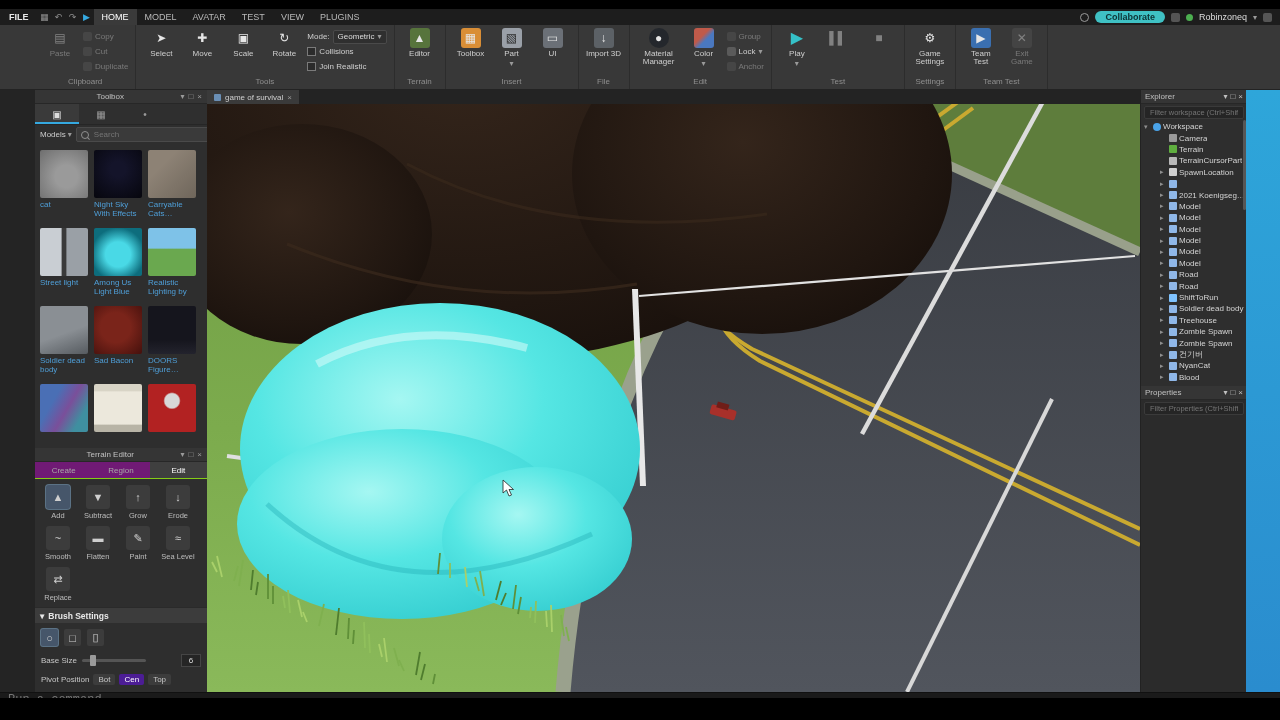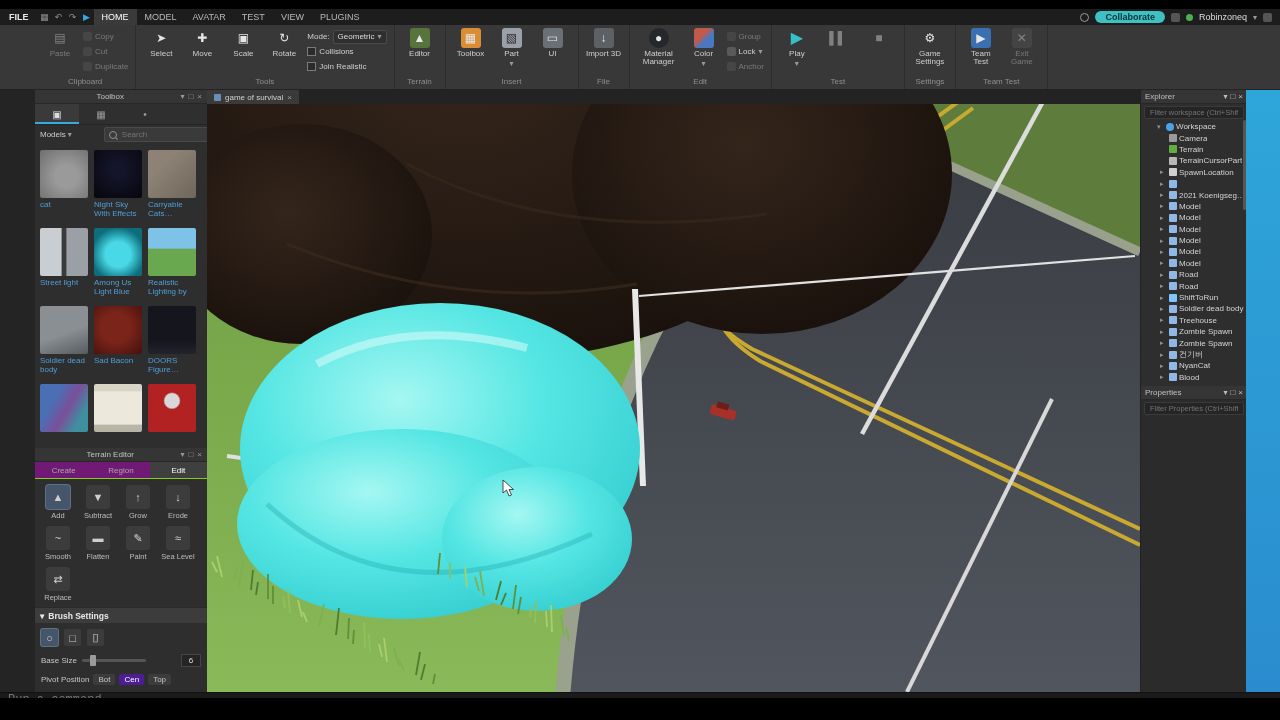--- a/index.html
+++ b/index.html
@@ -56,21 +56,21 @@
   .ptitle{margin:0 auto;}
   .phicons{display:flex;gap:4px;color:#9a9a9a;font-size:8px;}
 
   
   .toolbox{top:0;height:358px;}
   .tbx-tabs{height:20px;background:#2f2f2f;display:flex;border-bottom:1px solid #262626;}
   .tbx-tab{flex:0 0 44px;display:flex;align-items:center;justify-content:center;color:#9a9a9a;font-size:10px;}
   .tbx-tab.active{background:#3a3a3a;box-shadow:inset 0 -2px 0 #35a9e0;color:#ddd;}
   .tbx-row{height:19px;display:flex;align-items:center;gap:4px;padding:0 5px;font-size:8px;color:#ccc;}
   .dd{display:flex;align-items:center;gap:2px;}
-  .searchbox{flex:1;display:flex;align-items:center;gap:3px;background:#3a3a3a;border:1px solid #4a4a4a;border-radius:2px;height:13px;padding:0 4px;margin-left:28px;}
+  .searchbox{flex:1;display:flex;align-items:center;gap:3px;background:#3a3a3a;border:1px solid #4a4a4a;border-radius:2px;height:13px;padding:0 4px;}
   .searchbox input{flex:1;min-width:0;background:transparent;border:none;outline:none;color:#ddd;font-size:8px;font-family:inherit;}
   .lens{width:6px;height:6px;border:1px solid #8f8f8f;border-radius:50%;position:relative;flex:0 0 auto;}
   .lens:after{content:"";position:absolute;width:3px;height:1px;background:#8f8f8f;transform:rotate(45deg);left:5px;top:6px;}
   .tgridbox{display:grid;grid-template-columns:repeat(3,48px);gap:8px 6px;padding:6px 5px;}
   .titem{width:48px;}
   .thumb{width:48px;height:48px;border-radius:2px;background:#555;}
   .tlab{font-size:8px;line-height:1.15;color:#4f9fd8;padding-top:2px;height:20px;overflow:hidden;}
   .t1{background:radial-gradient(circle at 55% 55%,#9a9a9a 30%,#6e6e6e);}
   .t2{background:radial-gradient(circle at 50% 40%,#14142a 20%,#06060d);}
   .t3{background:linear-gradient(135deg,#8d8275 30%,#6f665b);}
@@ -116,21 +116,21 @@
 
   
   .rightpanels{position:absolute;left:1140px;top:0;bottom:0;width:106px;background:#2e2e2e;border-left:1px solid #222;}
   .explorer{top:0;height:296px;}
   .props{top:296px;bottom:0;background:#2b2b2b;}
   .phead2{height:13px;background:#353535;display:flex;align-items:center;font-size:8px;color:#c0c0c0;padding:0 4px;gap:3px;border-bottom:1px solid #272727;}
   .phead2 .t{flex:1;}
   .filterbox{margin:2px 3px;height:11px;background:#252525;border:1px solid #3a3a3a;border-radius:2px;display:flex;align-items:center;padding:0 3px;}
   .filterbox input{flex:1;min-width:0;background:transparent;border:none;outline:none;color:#bbb;font-size:7.5px;font-family:inherit;}
   .tree{position:relative;overflow:hidden;}
-  .xrow{height:11.4px;display:flex;align-items:center;gap:2px;padding-left:16px;font-size:8px;color:#d4d4d4;white-space:nowrap;}
+  .xrow{height:11.4px;display:flex;align-items:center;gap:2px;padding-left:3px;font-size:8px;color:#d4d4d4;white-space:nowrap;}
   .xrow.child{padding-left:19px;}
   .arr{width:7px;color:#8f8f8f;font-size:7px;flex:0 0 auto;}
   .xic{width:8px;height:8px;border-radius:1px;flex:0 0 auto;}
   .ic-globe{background:#4aa3e8;border-radius:50%;}
   .ic-camera{background:#9a9a9a;}
   .ic-terrain{background:#5fae3f;}
   .ic-part{background:#b8b8b8;}
   .ic-spawn{background:#cfcfcf;}
   .ic-model{background:#8fb7e8;}
   .ic-script{background:#7fc3ff;}

